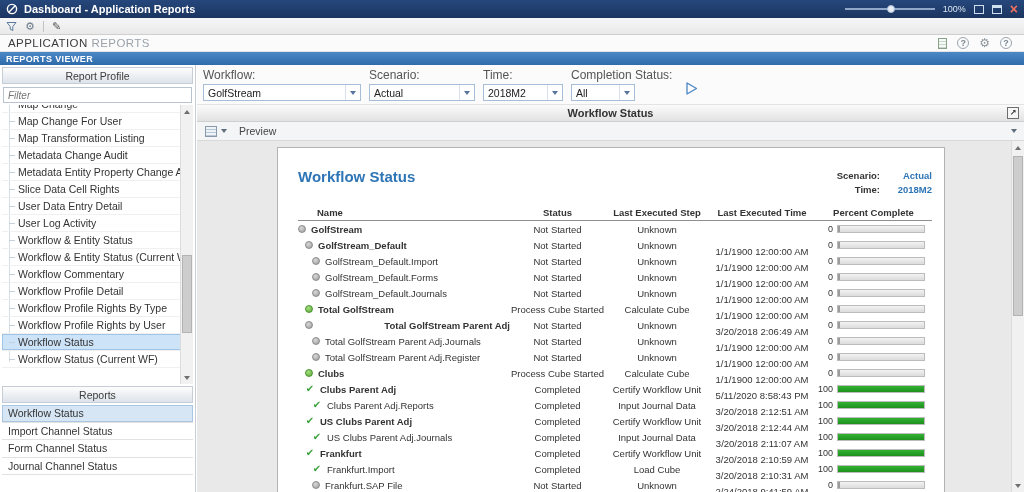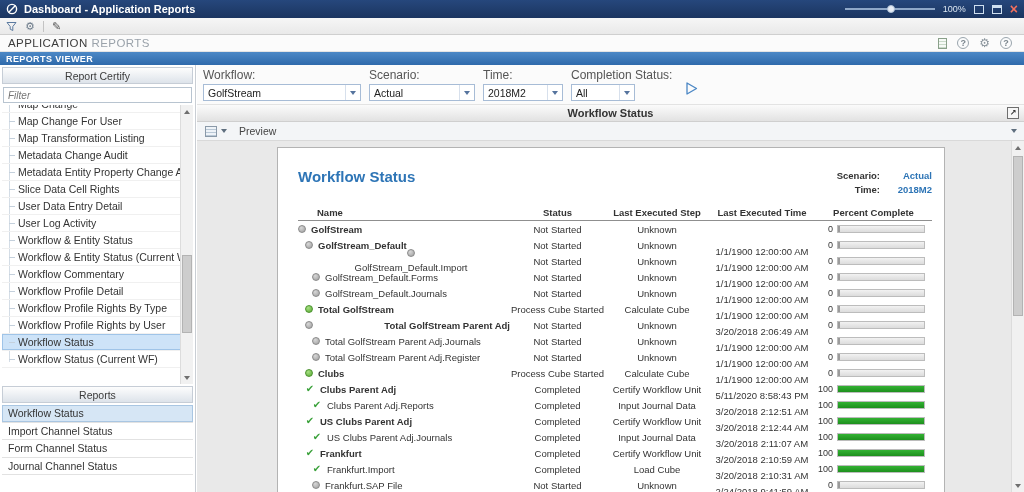--- a/index.html
+++ b/index.html
@@ -169,21 +169,21 @@
     <span class="q-icon">?</span>
   </div>
 </div>
 
 <div class="rv-bar">
   <span>REPORTS VIEWER</span>
 </div>
 
 <div class="sidebar">
   <div class="panel-header">
-    <span>Report Certify</span>
+    <span>Report Profile</span>
   </div>
   <div class="filter-wrap">
     <input class="filter-input" placeholder="Filter" style="">
   </div>
   <div class="glist-wrap">
     <div class="glist tree" id="groups-list">
         <div class="list-item">Map Change</div>
         <div class="list-item">Map Change For User</div>
         <div class="list-item">Map Transformation Listing</div>
         <div class="list-item">Metadata Change Audit</div>
@@ -320,21 +320,21 @@
             <div class="c-mid c-step">Unknown</div>
             <div class="c-mid c-time">1/1/1900 12:00:00 AM</div>
             <div class="c-pct">
               <span class="num">0</span>
               <div class="bar">
                 <div class="fill zero" style="width: 2px;"></div>
               </div>
             </div>
           </div>
           <div class="t-row">
-            <div class="c-name" style="padding-left: 14px; flex-direction: column;">
+            <div class="c-name" style="padding-left: 14px;">
               <span class="ic dot gy"></span>
               <span class="nm">GolfStream_Default.Import</span>
             </div>
             <div class="c-mid c-status">Not Started</div>
             <div class="c-mid c-step">Unknown</div>
             <div class="c-mid c-time">1/1/1900 12:00:00 AM</div>
             <div class="c-pct">
               <span class="num">0</span>
               <div class="bar">
                 <div class="fill zero" style="width: 2px;"></div>

